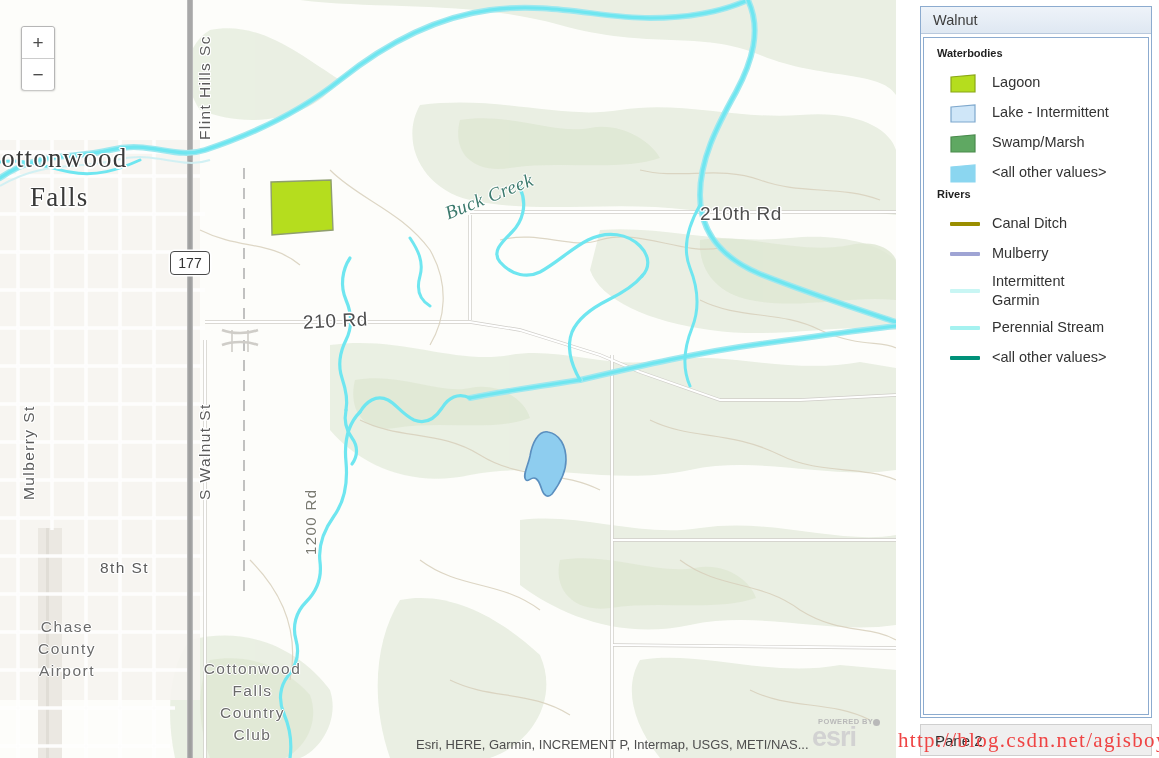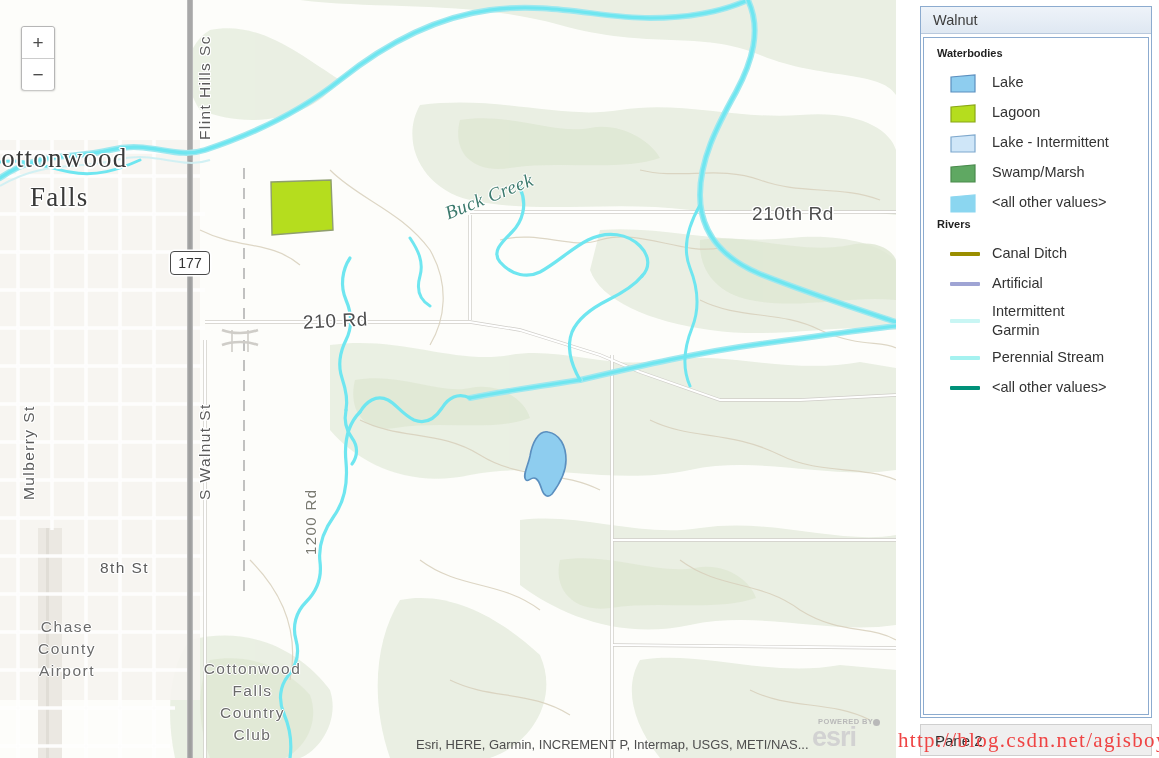--- a/index.html
+++ b/index.html
@@ -537,21 +537,21 @@
     <div class="map-label lbl-street rot-90" style="left:20px; top:500px;">Mulberry St</div>
 
     <div class="map-label lbl-street rot-90" style="left:196px; top:500px;">S Walnut St</div>
 
     <div class="map-label lbl-street rot-90" style="left:196px; top:140px;">Flint Hills Sc</div>
 
     <div class="map-label lbl-street" style="left:100px; top:527px;margin-top:32px;">8th St</div>
 
     <div class="map-label lbl-road" style="left:303px; top:310px; transform:rotate(-3deg);">210 Rd</div>
 
-    <div class="map-label lbl-road" style="left:752px; top:203px;">210th Rd</div>
+    <div class="map-label lbl-road" style="left:700px; top:203px;">210th Rd</div>
 
     <div class="map-label lbl-street rot-90" style="left:302px; top:555px; font-size:15px; color:#7a7a70;">1200 Rd</div>
 
     <div class="map-label lbl-water" style="left:446px; top:203px; transform:rotate(-22deg); transform-origin:left center;">Buck Creek</div>
 
     <div class="map-label lbl-poi" style="left:22px; top:616px; width:90px;text-align:center;">Chase</div>
     <div class="map-label lbl-poi" style="left:22px; top:638px; width:90px;">County</div>
     <div class="map-label lbl-poi" style="left:22px; top:660px; width:90px;">Airport</div>
 
     <div class="map-label lbl-poi" style="left:190px; top:658px; width:125px;">Cottonwood</div>
@@ -578,28 +578,20 @@
 
   <div id="legend-panel">
     <div id="legend-header">
       <span id="legend-title">Walnut</span>
     </div>
     <div id="legend-body">
 
       <div class="legend-group">
         <div class="legend-group-title">Waterbodies</div>
 
-        <div class="legend-item">
-          <span class="swatch-wrap">
-            <svg class="swatch-poly" viewBox="0 0 26 19">
-              <polygon points="1,3 25,1 25,18 1,18" fill="#8ecdef" stroke="#5b8fbf" stroke-width="1.2"></polygon>
-            </svg>
-          </span>
-          <span class="legend-label">Lake</span>
-        </div>
 
         <div class="legend-item">
           <span class="swatch-wrap">
             <svg class="swatch-poly" viewBox="0 0 26 19">
               <polygon points="1,3 25,1 25,18 1,18" fill="#b5dd1e" stroke="#8aa817" stroke-width="1.2"></polygon>
             </svg>
           </span>
           <span class="legend-label">Lagoon</span>
         </div>
 
@@ -639,21 +631,21 @@
           <span class="swatch-wrap">
             <span class="swatch-line" style="background:#9a8e00;"></span>
           </span>
           <span class="legend-label">Canal Ditch</span>
         </div>
 
         <div class="legend-item">
           <span class="swatch-wrap">
             <span class="swatch-line" style="background:#9fa4d4;"></span>
           </span>
-          <span class="legend-label">Artificial</span>
+          <span class="legend-label">Mulberry</span>
         </div>
 
         <div class="legend-item two-line">
           <span class="swatch-wrap">
             <span class="swatch-line" style="background:#c9f6f4;"></span>
           </span>
           <span class="legend-label" style="max-width:120px;">Intermittent Garmin</span>
         </div>
 
         <div class="legend-item">

